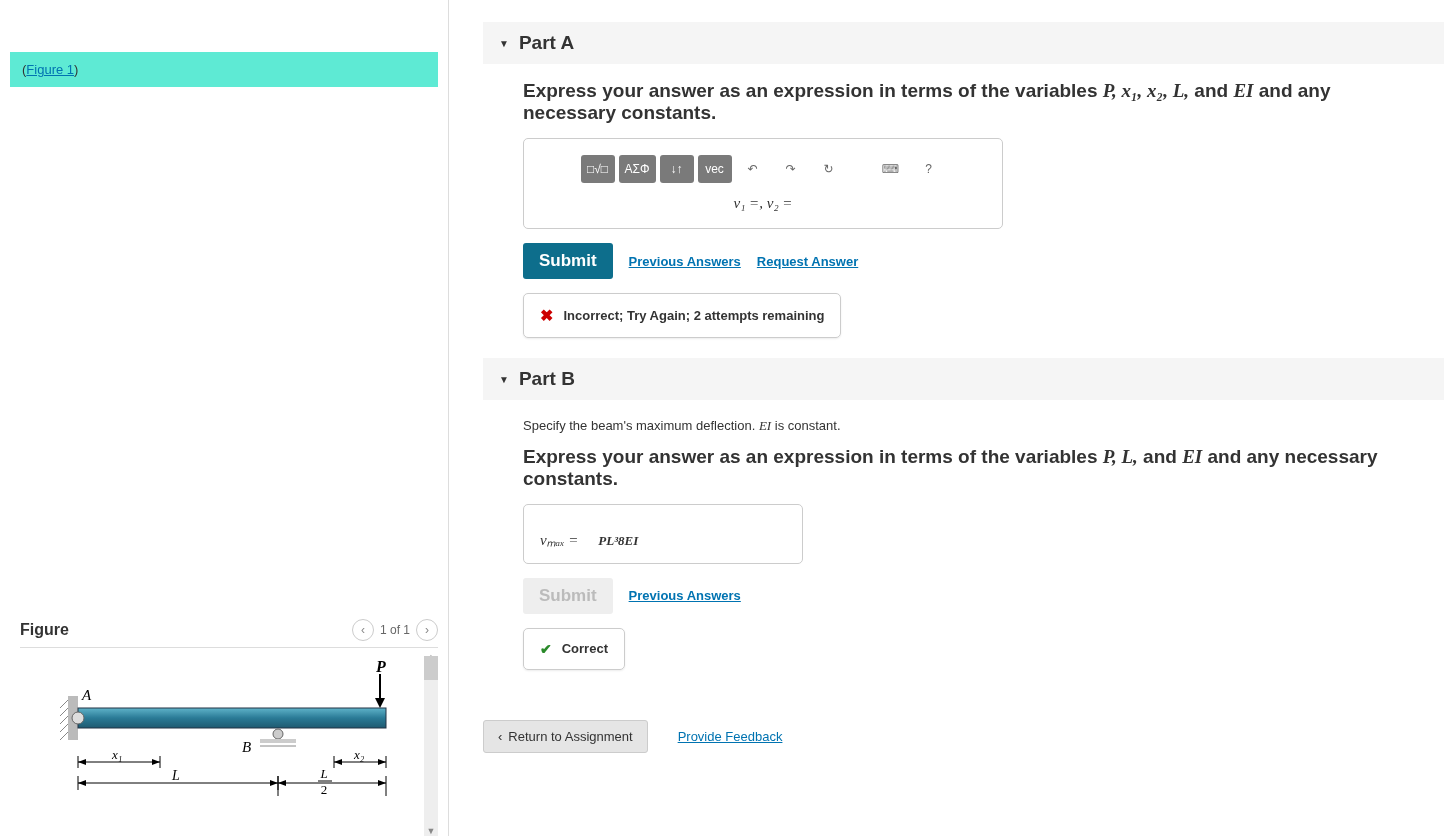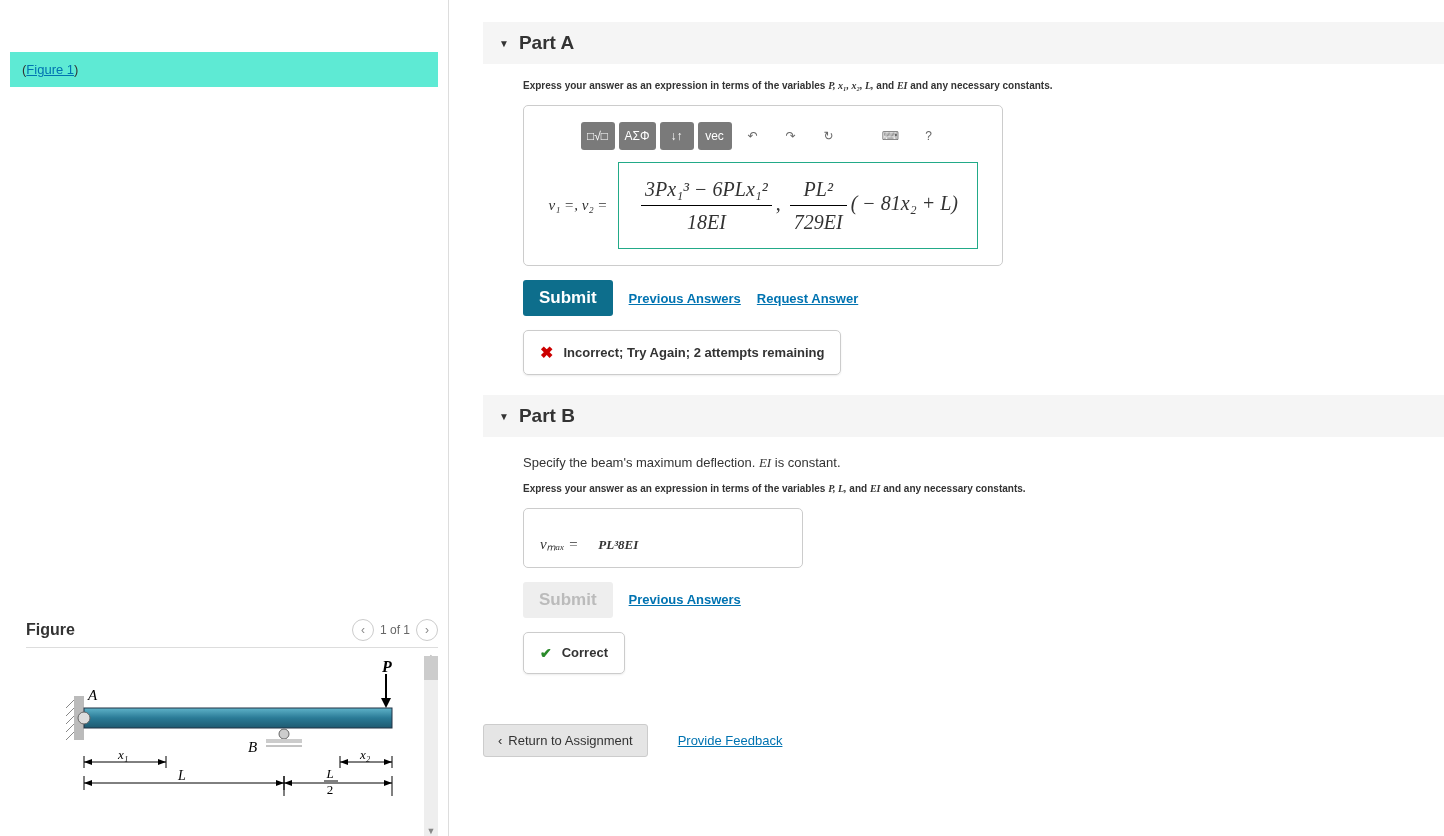--- a/index.html
+++ b/index.html
@@ -4,37 +4,37 @@
 <style>
   * { box-sizing: border-box; margin: 0; padding: 0; }
   body { font-family: Arial, Helvetica, sans-serif; font-size: 13px; color: #333; background: #fff; }
   .layout { display: flex; width: 1444px; height: 836px; }
   .left { width: 448px; padding: 0 10px 0 10px; position: relative; }
   .divider { width: 1px; background: #ddd; height: 100%; }
   .right { flex: 1; padding: 0 0 0 34px; overflow-y: auto; }
 
   .figure-link-box { background: #5eead4; padding: 10px 12px; margin-top: 52px; border-radius: 0; }
   .figure-link-box a { color: #0073b1; text-decoration: underline; font-size: 13px; }
-  .figure-panel { position: absolute; bottom: 0; left: 26px; right: 10px; }
+  .figure-panel { position: absolute; bottom: 0; left: 20px; right: 10px; }
   .figure-header { display: flex; justify-content: space-between; align-items: center; border-bottom: 1px solid #ddd; padding-bottom: 6px; margin-bottom: 8px; }
   .figure-header h3 { font-size: 16px; font-weight: bold; color: #333; }
   .figure-nav { display: flex; align-items: center; gap: 6px; font-size: 12px; color: #666; }
   .nav-btn { width: 22px; height: 22px; border: 1px solid #ccc; border-radius: 50%; background: #fff; display: inline-flex; align-items: center; justify-content: center; color: #888; cursor: pointer; font-size: 12px; }
   .figure-body { position: relative; height: 180px; border-right: 14px solid #eee; }
   .scroll-thumb { position: absolute; right: -14px; top: 0; width: 14px; height: 24px; background: #ccc; }
   .scroll-arrow-up { position: absolute; right: -14px; top: -4px; width: 14px; height: 14px; color: #888; font-size: 9px; text-align: center; }
   .scroll-arrow-dn { position: absolute; right: -14px; bottom: -4px; width: 14px; height: 14px; color: #888; font-size: 9px; text-align: center; }
 
   .part-header { background: #f5f5f5; padding: 10px 16px; display: flex; align-items: center; gap: 10px; margin-bottom: 16px; }
   .part-header .tri { font-size: 10px; color: #333; }
   .part-header h4 { font-size: 19px; font-weight: bold; }
   .part-body { padding: 0 0 20px 40px; max-width: 940px; }
   .prompt { font-size: 13px; color: #333; margin-bottom: 10px; line-height: 1.5; }
   .prompt b, .instr { font-weight: bold; }
-  .instr { font-size: 10px; margin-bottom: 14px; display: block; }
+  .instr { font-size: 19px; margin-bottom: 14px; display: block; }
 
   .answer-box { border: 1px solid #ccc; border-radius: 5px; padding: 14px 16px; display: inline-flex; align-items: flex-end; gap: 20px; background: #fff; min-height: 60px; }
   .answer-box.big { padding: 16px 16px; min-width: 480px; }
   .toolbar-row { display: flex; gap: 4px; align-items: center; justify-content: center; margin-bottom: 12px; }
   .tool-btn { background: #7a7a7a; color: #fff; border: none; border-radius: 3px; height: 28px; min-width: 34px; padding: 0 6px; font-size: 12px; display: inline-flex; align-items: center; justify-content: center; cursor: pointer; }
   .tool-btn.light { background: transparent; color: #666; }
   .var-label { font-style: italic; font-family: 'Times New Roman', serif; font-size: 15px; color: #333; }
   .eq-input { border: 1px solid #2a8; padding: 10px 12px; font-family: 'Times New Roman', serif; font-size: 20px; min-width: 360px; text-align: center; line-height: 1.6; }
   .eq-input .frac { display: inline-block; text-align: center; vertical-align: middle; margin: 0 4px; }
   .eq-input .num { display: block; border-bottom: 1.5px solid #000; padding: 0 4px; }
@@ -168,23 +168,20 @@
           <button class="tool-btn">vec</button>
           <button class="tool-btn light">↶</button>
           <button class="tool-btn light">↷</button>
           <button class="tool-btn light">↻</button>
           <span style="width:20px;"></span>
           <button class="tool-btn light">⌨</button>
           <button class="tool-btn light">?</button>
         </div>
         <div style="display:flex; align-items:center; gap:10px; justify-content:center;">
           <span class="var-label">v₁ =,  v₂ =</span>
-          <div class="eq-input">
-            <span class="frac"><span class="num"><span class="mathit">3Px₁³ − 6PLx₁²</span></span><span class="den"><span class="mathit">18EI</span></span></span><span>, </span><span class="frac"><span class="num"><span class="mathit">PL²</span></span><span class="den"><span class="mathit">729EI</span></span></span><span class="mathit">( − 81x₂ + L)</span>
-          </div>
         </div>
       </div>
 
       <div class="submit-row">
         <button class="btn btn-primary">Submit</button>
         <a class="link">Previous Answers</a>
         <a class="link">Request Answer</a>
       </div>
 
       <div class="feedback-box">

